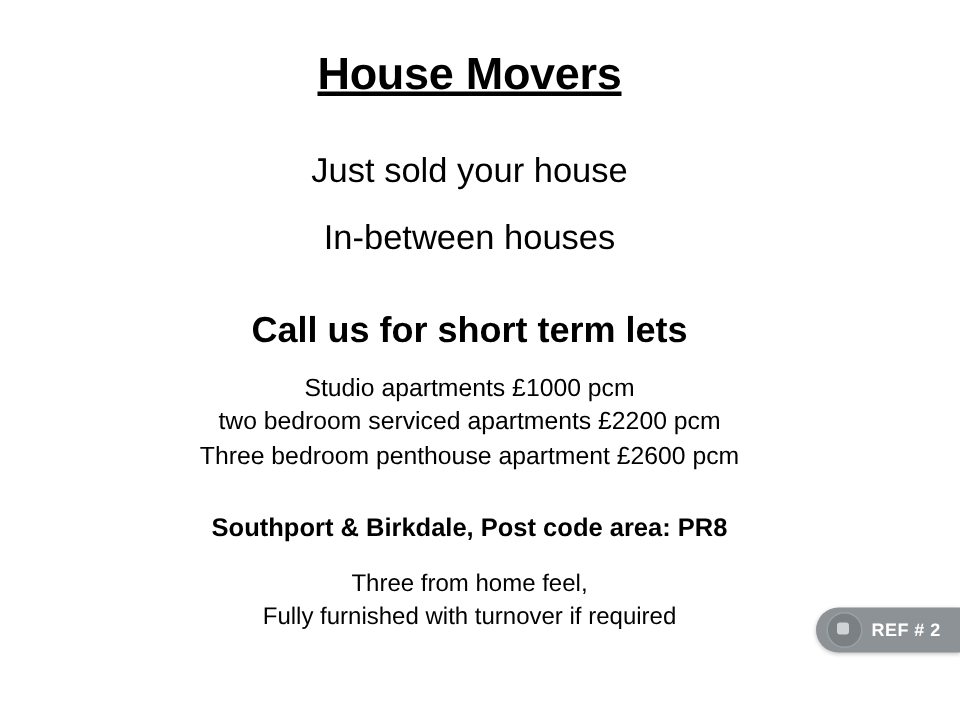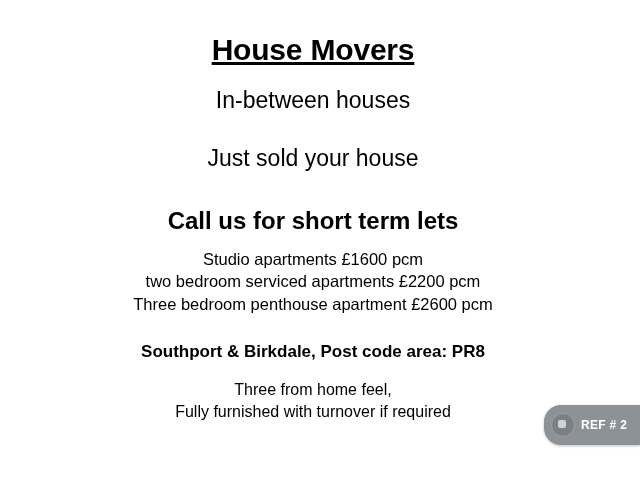--- a/index.html
+++ b/index.html
@@ -68,21 +68,21 @@
   .feature-row {
     font-size: 16px;
     line-height: 1.37;
     font-weight: normal;
   }
   .ref-badge {
     position: absolute;
     right: 0px;
     top: 405px;
     width: 96px;
-    height: 40px;
+    height: 30px;
     background: #8d9296;
     border-radius: 17px 0 0 17px;
     display: flex;
     align-items: center;
     box-shadow: 0 1px 3px rgba(0,0,0,0.25);
     overflow: hidden;
   }
   .ref-badge .circle {
     width: 22px;
     height: 22px;
@@ -112,27 +112,27 @@
     white-space: nowrap;
   }
 </style>
 </head>
 <body>
 
 <div class="poster">
 
   <div class="title">House Movers</div>
 
+  <div class="lead l1">Just sold your house</div>
   <div class="lead l2">In-between houses</div>
-  <div class="lead l1">Just sold your house</div>
 
   <div class="calllets">Call us for short term lets</div>
 
   <div class="price-list">
-    <div class="price-row">Studio apartments £1600 pcm</div>
+    <div class="price-row">Studio apartments £1000 pcm</div>
     <div class="price-row">two bedroom serviced apartments £2200 pcm</div>
     <div class="price-row">Three bedroom penthouse apartment £2600 pcm</div>
   </div>
 
   <div class="area">Southport &amp; Birkdale,  Post code area: PR8</div>
 
   <div class="features">
     <div class="feature-row">Three from home feel,</div>
     <div class="feature-row">Fully furnished with turnover if required</div>
 

